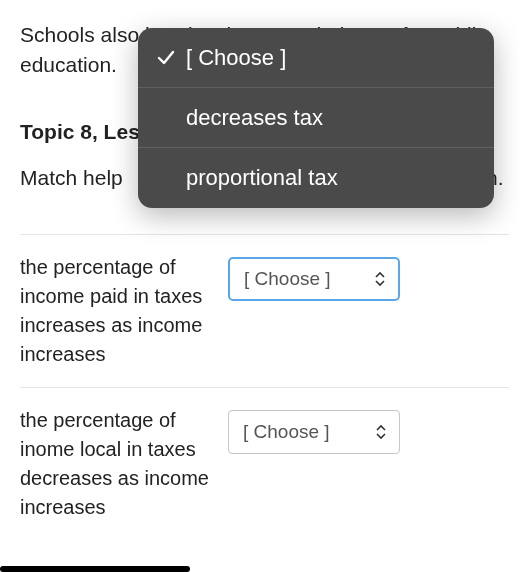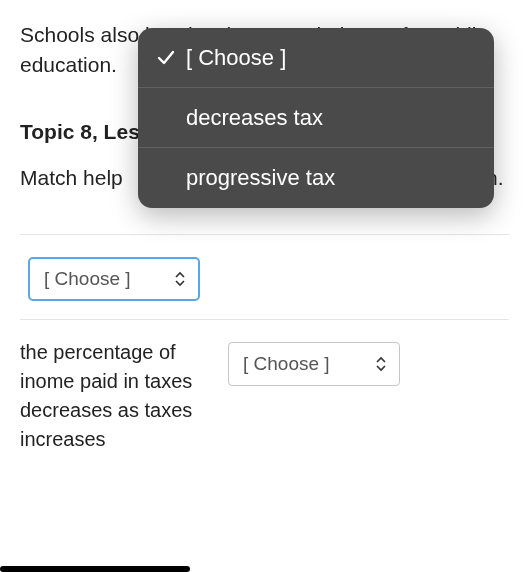--- a/index.html
+++ b/index.html
@@ -135,38 +135,39 @@
 
   <div class="prompt">
     <span>Match help</span>
     <span style="display:inline-block; width:340px;"></span>
     <span>on.</span>
   </div>
 
   <hr class="divider">
 
   <div class="row">
+    <div class="definition">the percentage of income paid in taxes increases as income increases</div>
     <div class="select-wrap">
       <div class="select focused">
         <span>[ Choose ]</span>
         <span class="chev">
           <svg width="12" height="16" viewBox="0 0 12 16">
               <path d="M2 6 L6 2 L10 6" fill="none" stroke="#333" stroke-width="1.6"></path>
               <path d="M2 10 L6 14 L10 10" fill="none" stroke="#333" stroke-width="1.6"></path>
             </svg>
         </span>
       </div>
     </div>
   </div>
 
   <hr class="divider">
 
   <div class="row">
     <div class="definition">
-      <div style="margin-bottom:-100px;">the percentage of inome paid in taxes decreases as taxes increases</div>
+      <div style="margin-bottom:-100px;">the percentage of inome local in taxes decreases as income increases</div>
     </div>
     <div class="select-wrap">
       <div class="select">
         <span>[ Choose ]</span>
         <span class="chev">
           <svg width="12" height="16" viewBox="0 0 12 16">
               <path d="M2 6 L6 2 L10 6" fill="none" stroke="#333" stroke-width="1.6"></path>
               <path d="M2 10 L6 14 L10 10" fill="none" stroke="#333" stroke-width="1.6"></path>
             </svg>
         </span>
@@ -182,19 +183,19 @@
           </svg>
       </span>
       <span class="opt-label">[ Choose ]</span>
     </div>
     <div class="option">
       <span class="check"></span>
       <span class="opt-label">decreases tax</span>
     </div>
     <div class="option">
       <span class="check"></span>
-      <span class="opt-label">progressive tax</span>
+      <span class="opt-label">proportional tax</span>
     </div>
   </div>
 
 </div>
 
 <div class="bottombar"></div>
 
 </body></html>

